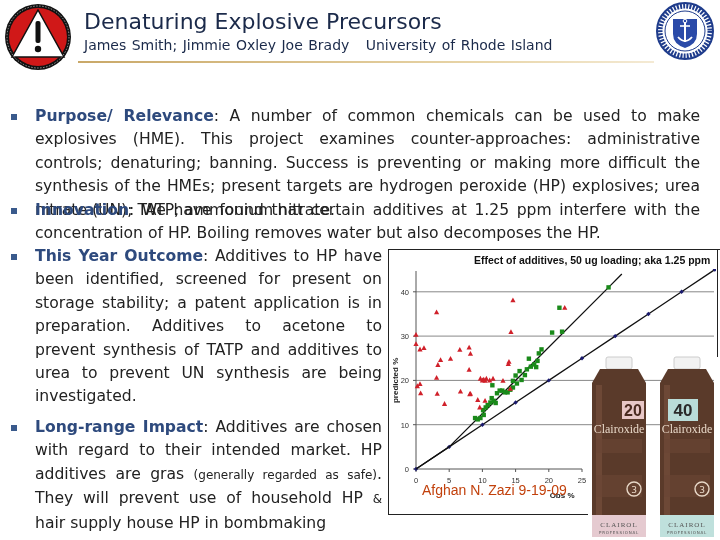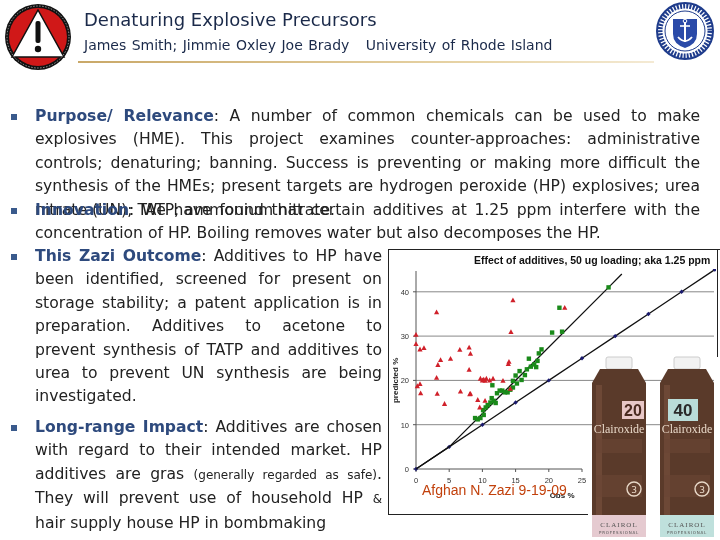--- a/index.html
+++ b/index.html
@@ -1,20 +1,20 @@
 <!DOCTYPE html>
 <html><head>
 <meta charset="utf-8">
 <style>
   html, body { margin:0; padding:0; }
   body { width:720px; height:540px; position:relative; overflow:hidden; background:#ffffff;
          font-family:"DejaVu Sans", "Liberation Sans", sans-serif; color:#222; }
   .logo-left { position:absolute; left:4px; top:3px; width:68px; height:68px; }
   .logo-right { position:absolute; left:656px; top:2px; width:58px; height:58px; }
-  .title { position:absolute; left:84px; top:9px; font-size:18px; color:#1b2a4a; white-space:nowrap; }
+  .title { position:absolute; left:84px; top:9px; font-size:22px; color:#1b2a4a; white-space:nowrap; }
   .subtitle { position:absolute; left:84px; top:37px; font-size:14px; color:#1b2a4a; white-space:nowrap; word-spacing:1px;text-align:right; }
   .rule { position:absolute; left:78px; top:61px; width:576px; height:2px; background:linear-gradient(90deg,#c9a868,#e8d5a8 70%,#f4ead4); }
   .bullet-block { position:absolute; font-size:15.6px; line-height:23.4px; text-align:justify; color:#222; }
   .bullet-block .sq { position:absolute; left:-24px; top:9px; width:6px; height:6px; background:#3a5a8c; }
   .heading { color:#2e4a7d; font-weight:bold; }
   .small { font-size:12px; }
   .b1 { left:35px; top:69px; width:665px;margin-top:36px; }
   .b2 { left:35px; top:199px; width:665px; }
   .b3 { left:35px; top:245px; width:347px; }
   .b4 { left:35px; top:416px; width:347px; }
@@ -66,21 +66,21 @@
   <span class="heading">Purpose/ Relevance</span><span>:  A number of common chemicals can be used to make explosives (HME). This project examines counter-approaches:   administrative controls; denaturing; banning.  Success is preventing or making more difficult the synthesis of the HMEs; present targets are hydrogen peroxide (HP) explosives; urea nitrate (UN); TATP; ammonium nitrate.</span>
 </div>
 
 <div class="bullet-block b2">
   <span class="sq"></span>
   <span class="heading">Innovation</span><span>:  We have found that certain additives at 1.25 ppm interfere with the concentration of HP.  Boiling removes water but also decomposes the HP.</span>
 </div>
 
 <div class="bullet-block b3">
   <span class="sq"></span>
-  <span class="heading">This Zazi Outcome</span><span>:  Additives to HP have been identified, screened for present on storage stability; a patent application is in preparation.  Additives to acetone to prevent synthesis of TATP and additives to urea to prevent UN synthesis are being investigated.</span>
+  <span class="heading">This Year Outcome</span><span>:  Additives to HP have been identified, screened for present on storage stability; a patent application is in preparation.  Additives to acetone to prevent synthesis of TATP and additives to urea to prevent UN synthesis are being investigated.</span>
 </div>
 
 <div class="bullet-block b4">
   <span class="sq"></span>
   <span class="heading">Long-range Impact</span><span>:  Additives are chosen with regard to their intended market. HP additives are gras </span><span class="small">(generally regarded as safe)</span><span>. They will prevent use of household HP </span><span class="small">&amp;</span><span> hair supply house HP in bombmaking</span>
 </div>
 
 <div class="chart-frame"></div>
 <div class="chart-frame-bottom"></div>
 <div class="chart-frame-right"></div>

